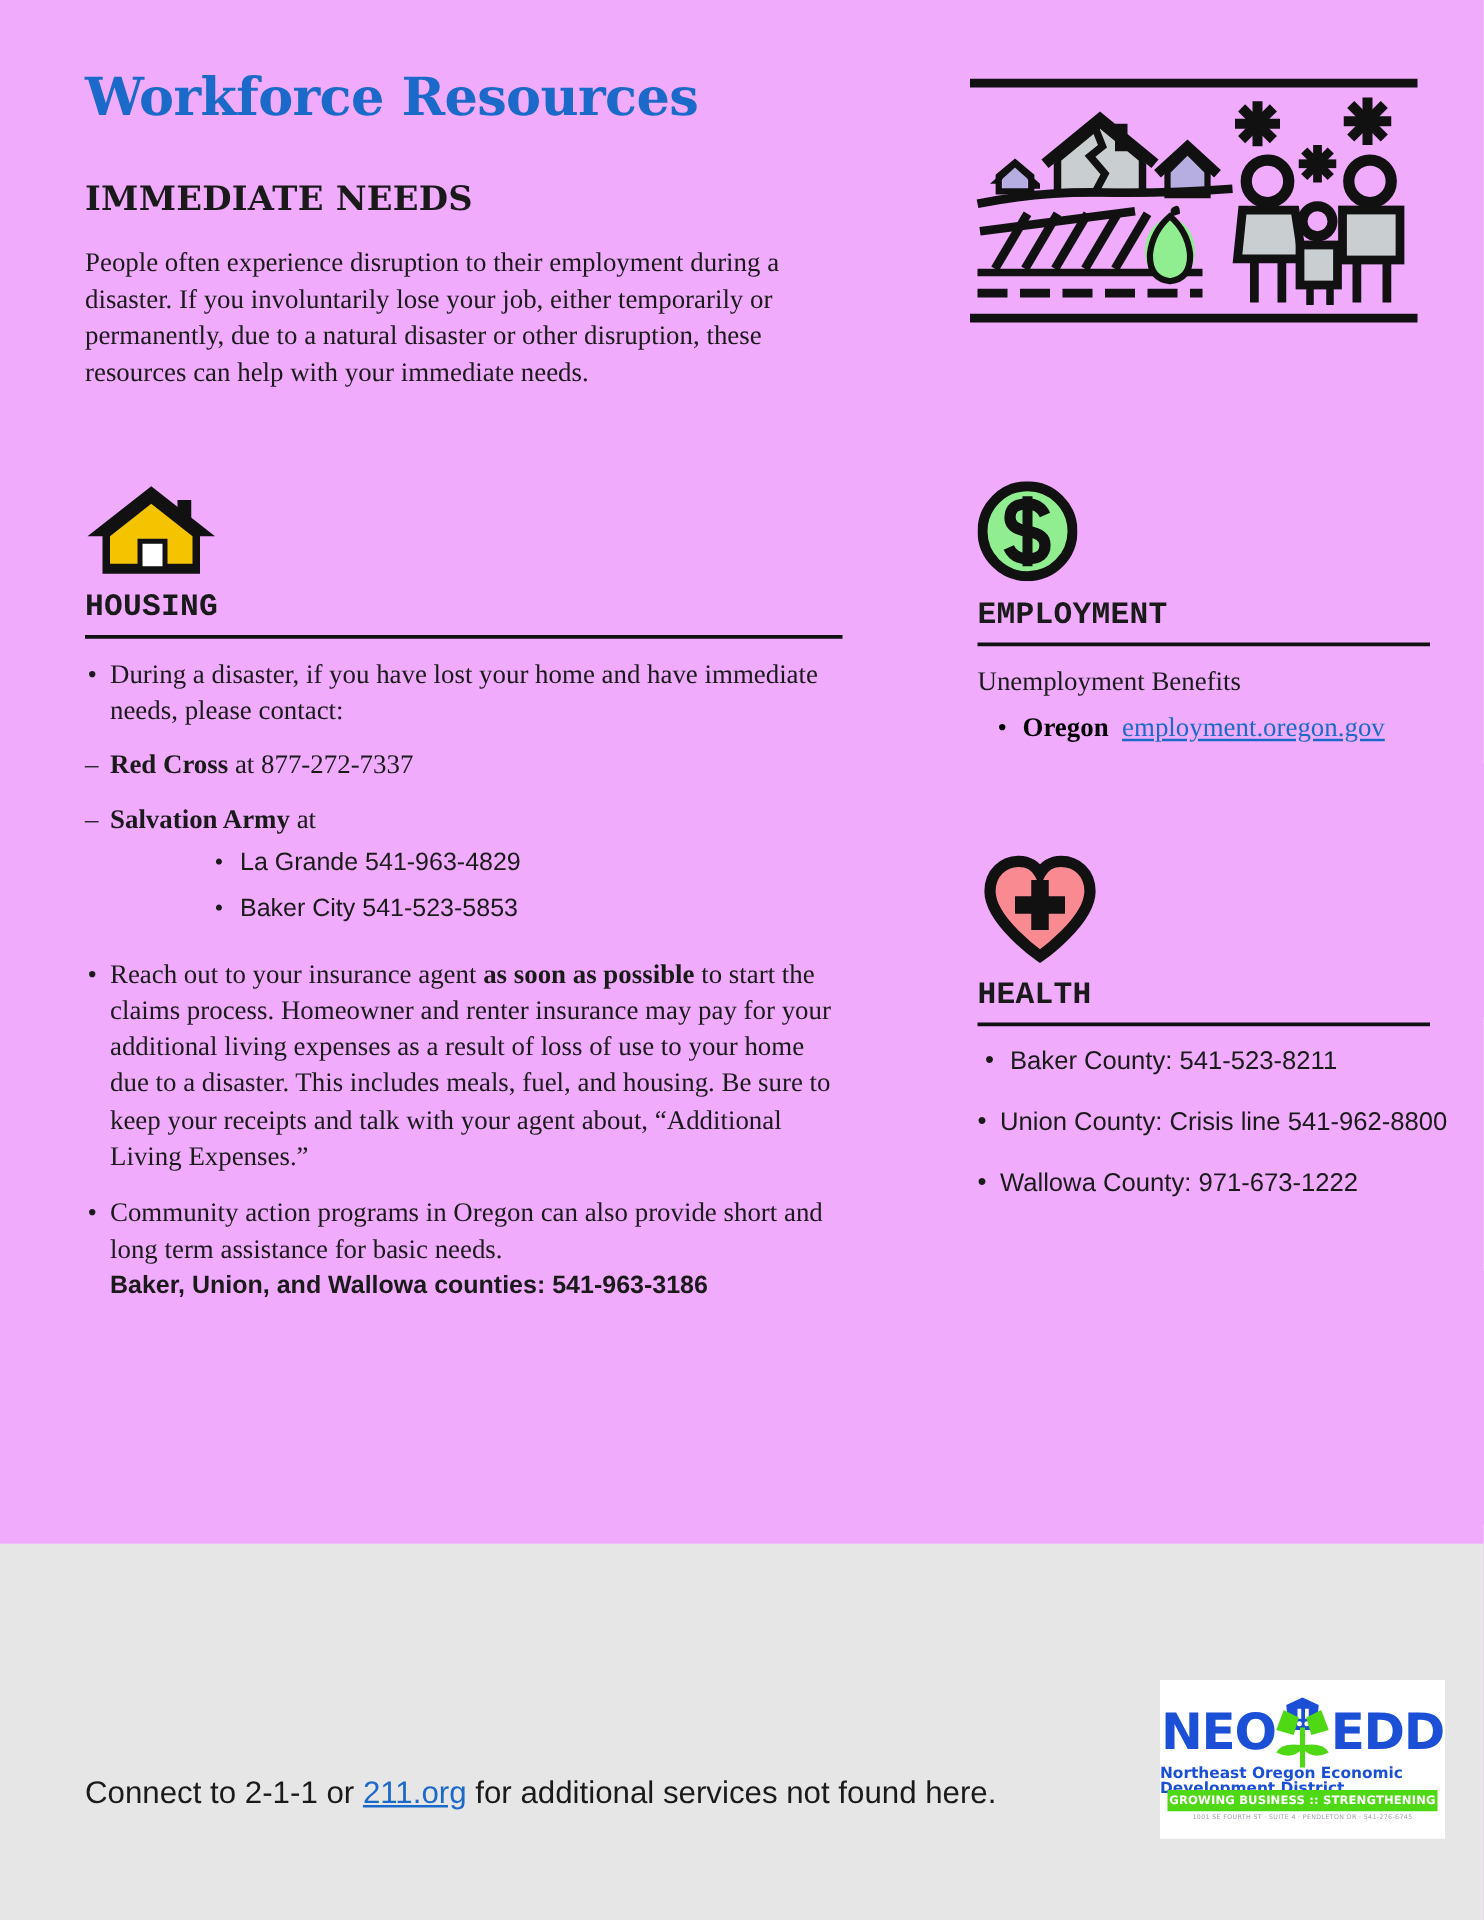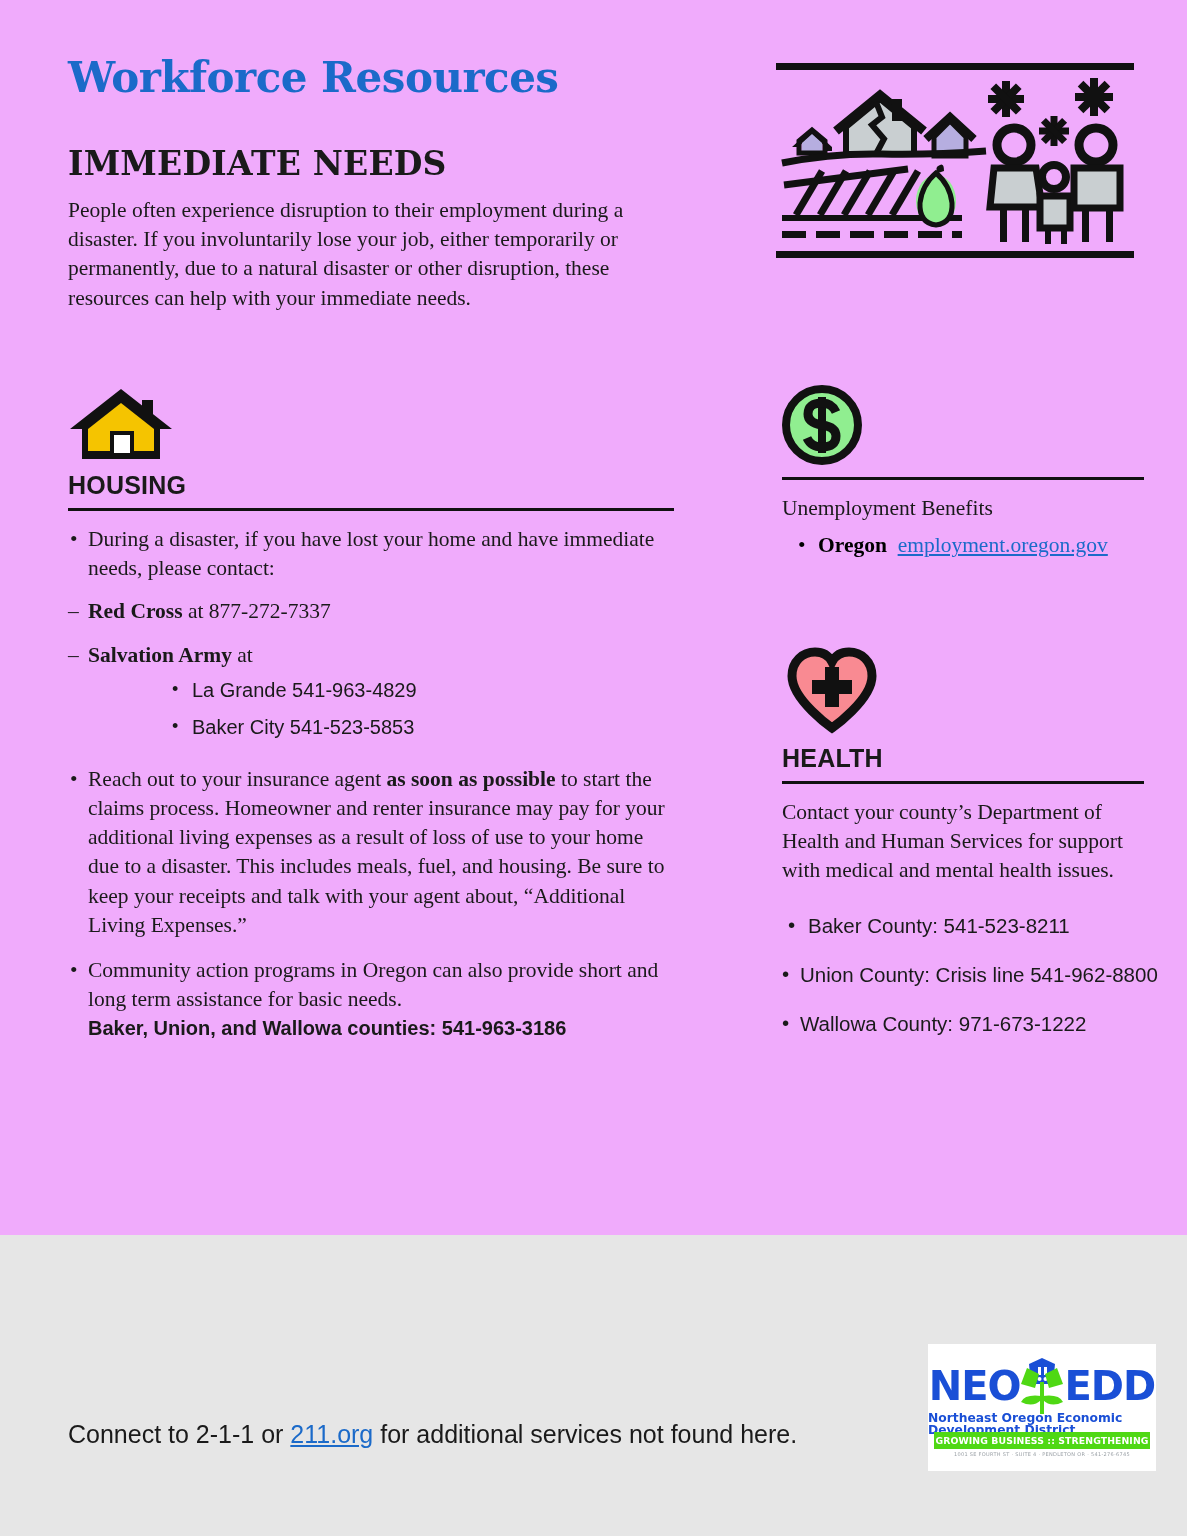--- a/index.html
+++ b/index.html
@@ -33,21 +33,21 @@
     color: #1b6ac9;
     line-height: 1.1;
   }
 
   .section-kicker {
     position: absolute;
     left: 68px;
     top: 144px;
     font-family: "DejaVu Serif", serif;
     font-weight: bold;
-    font-size: 33px;
+    font-size: 27px;
     letter-spacing: 0.2px;
     color: #1a1a1a;
   }
 
   .intro-para {
     position: absolute;
     left: 68px;
     top: 196px;
     width: 580px;
     font-family: "Liberation Serif", serif;
@@ -77,21 +77,21 @@
     position: absolute;
     left: 782px;
     top: 385px;
     width: 362px;
   }
 
   .block-icon { margin-bottom: 8px; }
   .block-icon svg { display: block; }
 
   .block-title {
-    font-family: Liberation Sans, sans-serif;
+    font-family: Liberation Mono, monospace;
     font-weight: bold;
     font-size: 25px;
     letter-spacing: 0.2px;
     color: #1a1a1a;
     margin: 0 0 8px 0;
   }
   .rule {
     height: 3px;
     background: #111111;
     width: 100%;
@@ -462,20 +462,21 @@
 
     <div>
       <div class="block-icon" style="margin-bottom:12px;">
         <svg width="80" height="80" viewBox="0 0 80 80" xmlns="http://www.w3.org/2000/svg">
           <circle cx="40" cy="40" r="36" fill="#90ee90"></circle>
           <circle cx="40" cy="40" r="36" fill="none" stroke="#111" stroke-width="8"></circle>
           <rect x="36" y="12" width="8" height="56" fill="#111"></rect>
           <path d="M54 27 Q50 18 40 18 Q26 18 26 29 Q26 38 40 40 Q54 42 54 51 Q54 62 40 62 Q29 62 25 53" fill="none" stroke="#111" stroke-width="9" stroke-linecap="butt"></path>
         </svg>
       </div>
+      <div class="block-title">EMPLOYMENT</div>
       <div class="rule"></div>
       <div class="sub-label">Unemployment Benefits</div>
       <ul class="emp-list">
         <li>
           <span class="marker">•</span>
           <span class="b">Oregon</span>
           &nbsp;<a class="link" href="#">employment.oregon.gov</a>
         </li>
       </ul>
     </div>
@@ -484,21 +485,20 @@
       <div class="block-icon" style="margin-bottom:10px;">
         <svg width="100" height="88" viewBox="0 0 100 88" xmlns="http://www.w3.org/2000/svg">
           <path d="M50 82 C50 82 10 54 10 30 C10 15 21 6 33 6 C41 6 47 10 50 16 C53 10 59 6 67 6 C79 6 90 15 90 30 C90 54 50 82 50 82 Z" fill="#f98a92"></path>
           <path d="M50 82 C50 82 10 54 10 30 C10 15 21 6 33 6 C41 6 47 10 50 16 C53 10 59 6 67 6 C79 6 90 15 90 30 C90 54 50 82 50 82 Z" fill="none" stroke="#111" stroke-width="9"></path>
           <rect x="43" y="21" width="14" height="40" fill="#111"></rect>
           <rect x="30" y="34" width="40" height="14" fill="#111"></rect>
         </svg>
       </div>
       <div class="block-title">HEALTH</div>
       <div class="rule"></div>
-      <div class="health-para">Contact your county’s Department of Health and Human Services for support with medical and mental health issues.</div>
       <ul class="county-list">
         <li class="indented">
           <span class="marker">•</span>
           <span>Baker County: 541-523-8211</span>
         </li>
         <li>
           <span class="marker">•</span>
           <span>Union County: Crisis line 541-962-8800</span>
         </li>
         <li>

